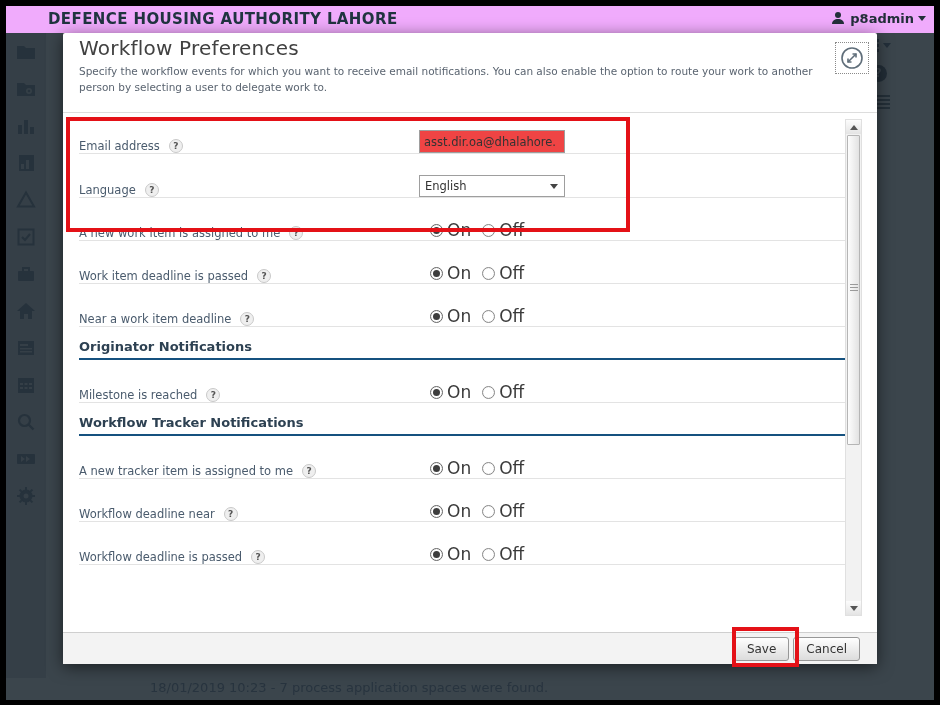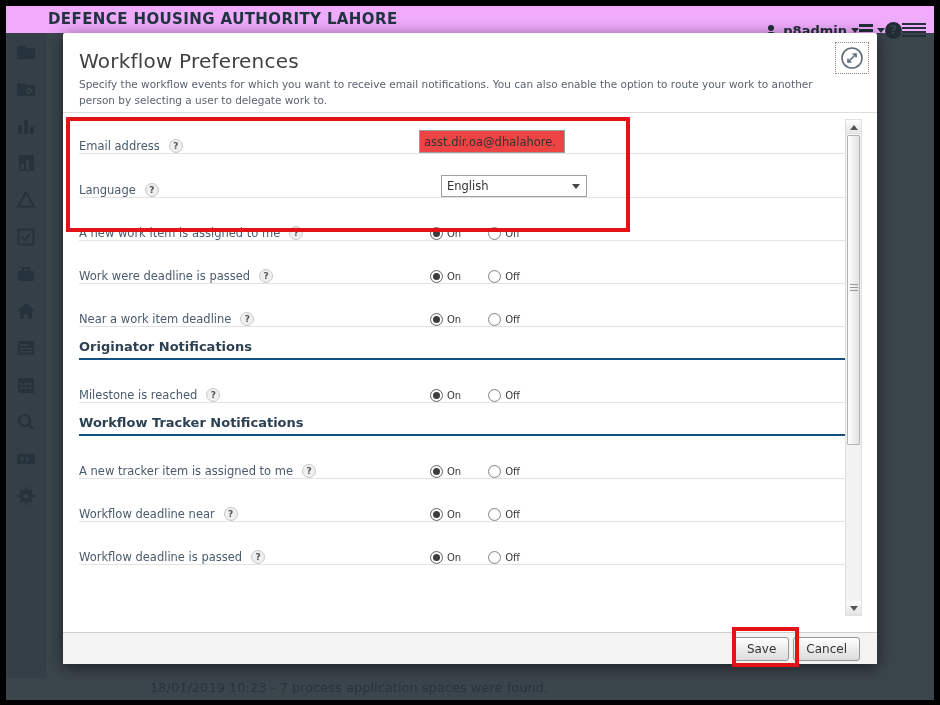--- a/index.html
+++ b/index.html
@@ -3,54 +3,54 @@
 <meta charset="utf-8">
 <style>
   * { margin:0; padding:0; box-sizing:border-box; }
   html,body { width:940px; height:705px; }
   body { background:#000; font-family:"DejaVu Sans","Liberation Sans",sans-serif; position:relative; overflow:hidden; }
   .screen { position:absolute; left:6px; top:6px; width:928px; height:694px; background:#3b454c; overflow:hidden; }
 
   
   .app-header { position:absolute; left:0; top:0; width:100%; height:27px; background:#f0abfc; }
   .app-title { position:absolute; left:42px; top:4px; font-size:15px; font-weight:bold; letter-spacing:0.4px; color:#203440; }
-  .header-right { position:absolute; right:8px; top:16px; display:flex; align-items:center; color:#232f3a; }
+  .header-right { position:absolute; right:8px; top:4px; display:flex; align-items:center; gap:13px; color:#232f3a;flex-direction:column; }
   .user-chip { display:flex; align-items:center; gap:4px; font-size:13px; font-weight:bold; color:#232f3a; }
   .caret-down { width:0; height:0; border-left:4px solid transparent; border-right:4px solid transparent; border-top:5px solid #232f3a; }
   .hamburger { display:flex; align-items:center; gap:4px; }
   .hamburger .bars { display:flex; flex-direction:column; gap:2px; }
   .hamburger .bars i { display:block; width:14px; height:3px; background:#232f3a; }
   .help-circle { width:17px; height:17px; border-radius:50%; background:#222d37; color:#39434b; font-size:12px; font-weight:bold; text-align:center; line-height:17px; }
   .brand-logo { width:24px; height:15px; background:repeating-linear-gradient(#243039 0 2px, transparent 2px 4px); }
 
   .sidebar { position:absolute; left:0; top:27px; bottom:22px; width:40px; background:#353f47; display:flex; flex-direction:column; align-items:center; padding-top:8px; gap:15px; }
   .sidebar svg { display:block; }
 
   .status-bar { position:absolute; left:144px; bottom:5px; font-size:13px; color:#28343f; }
 
   
   .modal { position:absolute; left:57px; top:27px; width:814px; height:631px; background:#fff; border-radius:2px; box-shadow:0 3px 16px rgba(0,0,0,0.55); }
-  .modal-header { position:relative; padding:16px 50px 0 16px; height:79px; }
+  .modal-header { position:relative; padding:3px 50px 0 16px; height:79px; }
   .modal-title { font-size:20px; color:#414141; font-weight:normal; letter-spacing:0.2px; }
   .modal-desc { margin-top:3px; font-size:10.5px; line-height:1.55; color:#5a6470; width:762px; }
   .corner-btn { position:absolute; right:8px; top:9px; width:34px; height:32px; border:1px dotted #8a8a8a; background:#fff; display:flex; align-items:center; justify-content:center; cursor:pointer; }
 
   .modal-content { position:absolute; left:0; top:79px; width:100%; height:505px; border-top:1px solid #ddd; overflow:hidden; }
   .rows { margin-left:16px; width:766px; }
 
   .sec-head { padding-top:12px; padding-bottom:4px; border-bottom:2px solid #15517f; font-size:13px; font-weight:bold; color:#2d4152; }
   .row { display:flex; align-items:flex-end; height:41px; border-bottom:1px solid #e3e3e3; }
   .row.lang { height:44px; }
   .row.radio-row { height:43px; }
   .row-label { width:340px; display:flex; align-items:center; gap:9px; font-size:11.5px; color:#4a5b6d; }
   .help { flex:none; width:14px; height:14px; border-radius:50%; background:#efefef; border:1px solid #c9c9c9; color:#555; font-size:9px; font-weight:bold; text-align:center; line-height:13px; }
   .text-input { width:146px; height:23px; border:1px solid #9e9e9e; font-family:"DejaVu Sans",sans-serif; font-size:11.5px; color:#333; padding:2px 4px; background:#ef4444; }
-  .select-box { position:relative; width:146px; height:22px; border:1px solid #9e9e9e; background:#fff; font-size:11.5px; color:#333; line-height:20px; padding-left:5px; cursor:pointer;margin-left:22px; }
+  .select-box { position:relative; width:146px; height:22px; border:1px solid #9e9e9e; background:#fff; font-size:11.5px; color:#333; line-height:20px; padding-left:5px; cursor:pointer; }
   .select-arrow { position:absolute; right:6px; top:8px; width:0; height:0; border-left:4px solid transparent; border-right:4px solid transparent; border-top:5px solid #444; }
-  .radio-group { display:flex; align-items:center; gap:21px; padding-left:11px; font-size:10px; color:#3a3a3a; }
+  .radio-group { display:flex; align-items:center; gap:5px; padding-left:11px; font-size:17px; color:#3a3a3a; }
   .radio { width:13px; height:13px; border-radius:50%; border:1px solid #888; background:radial-gradient(#fff 55%, #dcdcdc); display:inline-block; }
   .radio.sel { border-color:#666; }
   .radio.sel::after { content:''; display:block; width:7px; height:7px; margin:2px; border-radius:50%; background:#3d3d3d; }
   .radio-opt { display:flex; align-items:center; gap:4px; margin-right:6px; cursor:pointer; }
 
   
   .vscroll { position:absolute; right:15px; top:86px; width:17px; height:497px; background:#f2f2f2; border:1px solid #e0e0e0; }
   .sb-btn { position:absolute; left:0; width:15px; height:14px; background:linear-gradient(#fcfcfc,#e4e4e4); display:flex; align-items:center; justify-content:center; cursor:pointer; }
   .sb-up { top:0; }
   .sb-down { bottom:0; }
@@ -213,21 +213,21 @@
               </span>
             <span class="radio-opt">
                 <span class="radio"></span>
                 <span>Off</span>
               </span>
           </div>
         </div>
 
         <div class="row radio-row">
           <div class="row-label">
-            <span>Work were deadline is passed</span>
+            <span>Work item deadline is passed</span>
             <span class="help">?</span>
           </div>
           <div class="radio-group">
             <span class="radio-opt">
                 <span class="radio sel"></span>
                 <span>On</span>
               </span>
             <span class="radio-opt">
                 <span class="radio"></span>
                 <span>Off</span>

